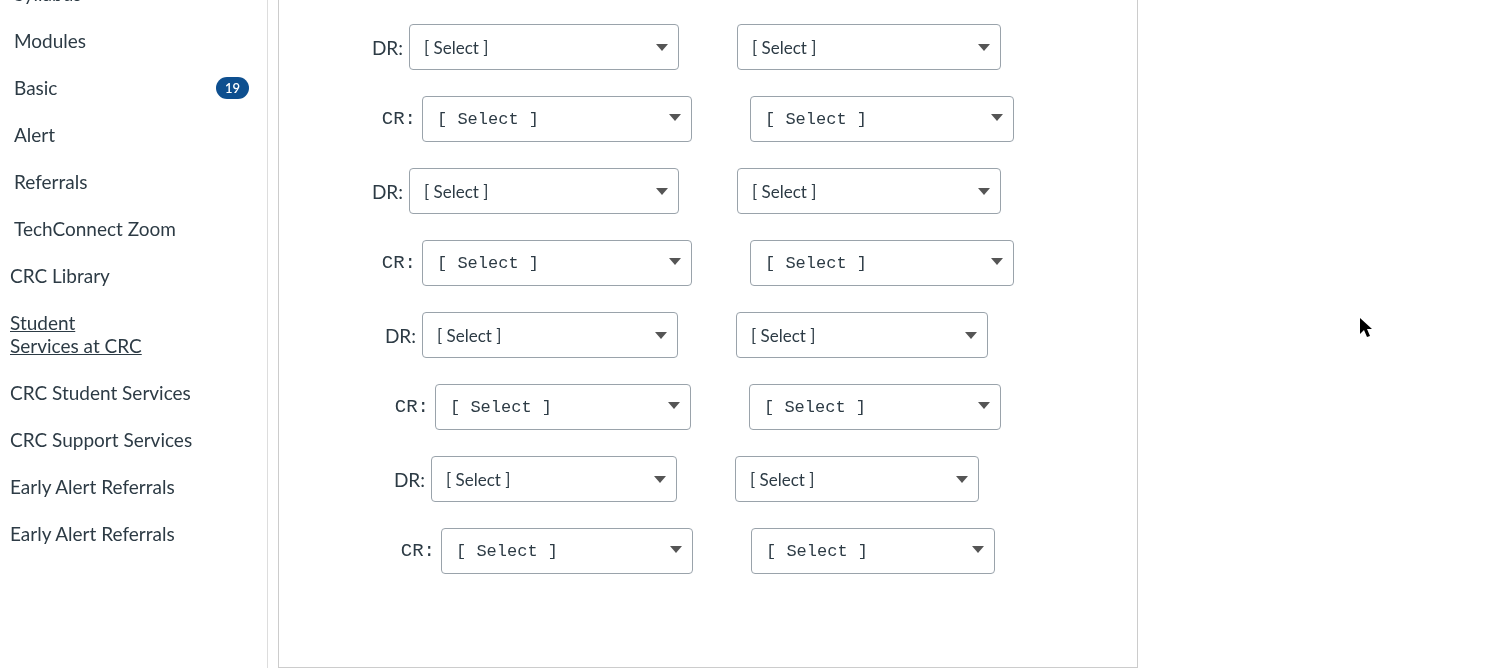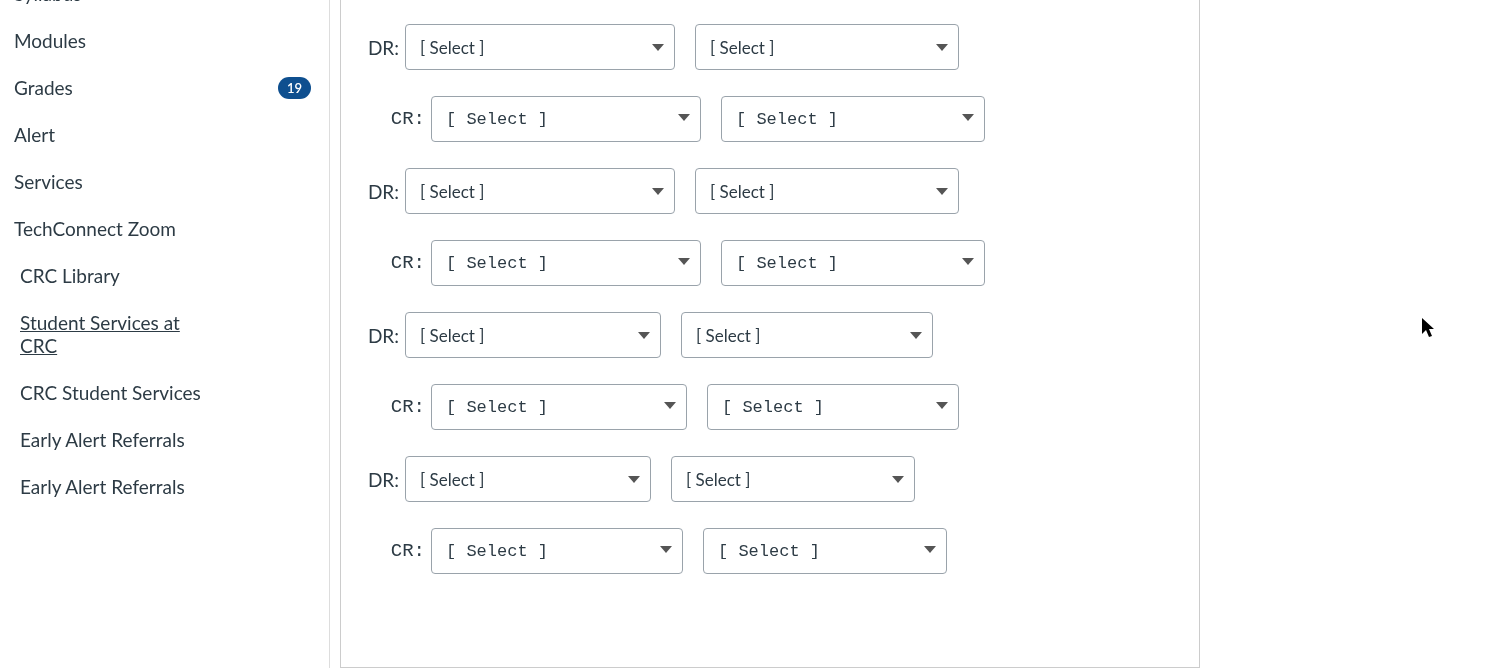--- a/index.html
+++ b/index.html
@@ -5,21 +5,21 @@
   * { box-sizing: border-box; margin: 0; padding: 0; }
   body {
     font-family: "Lato", "Helvetica Neue", Arial, sans-serif;
     background: #f5f5f5;
     width: 1501px;
     height: 668px;
     overflow: hidden;
     display: flex;
   }
   .sidebar {
-    width: 330px;
+    width: 268px;
     background: #fff;
     padding-top: 0;
     border-right: 1px solid #ddd;
     flex-shrink: 0;
   }
   .sidebar-item {
     display: flex;
     align-items: center;
     justify-content: space-between;
     padding: 12px 18px 12px 14px;
@@ -35,21 +35,21 @@
   .badge {
     background: #0e4f8f;
     color: #fff;
     border-radius: 14px;
     font-size: 13px;
     font-weight: 600;
     padding: 3px 9px;
     min-width: 28px;
     text-align: center;
   }
-  .sidebar .indent { padding-left: 20px; }
+  .sidebar .indent { padding-left: 10px; }
   .main {
     flex: 1;
     background: #fff;
     position: relative;
     padding: 0;
   }
   .content-panel {
     margin-left: 10px;
     margin-top: 0;
     width: 860px;
@@ -72,20 +72,21 @@
   .dl-icon {
     display: inline-block;
     vertical-align: middle;
     margin: 0 3px 0 2px;
   }
   .entry-block { margin-bottom: 20px; }
   .row {
     display: flex;
     align-items: center;
     margin-bottom: 26px;
+    justify-content: center;
   }
   .row.cr { margin-left: 26px; font-family: Liberation Mono, monospace; }
   .row-label {
     width: 46px;
     font-size: 19px;
     color: #2d3b45;
     text-align: right;
     margin-right: 6px;
   }
   .select {
@@ -93,21 +94,21 @@
     border: 1px solid #9aa3ab;
     border-radius: 4px;
     background: #fff;
     height: 46px;
     display: flex;
     align-items: center;
     padding: 0 34px 0 14px;
     font-size: 17px;
     color: #2d3b45;
     cursor: pointer;
-    margin-right: 20px;
+    margin-right: 58px;
   }
   .select .chev {
     position: absolute;
     right: 10px;
     top: 50%;
     transform: translateY(-50%);
   }
   .select.account { width: 270px; }
   .select.amount { width: 264px; }
   .cursor-arrow {
@@ -121,40 +122,43 @@
 <body>
 
 <div class="sidebar">
   <div class="sidebar-item cutoff">
     <span>Syllabus</span>
   </div>
   <div class="sidebar-item">
     <span>Modules</span>
   </div>
   <div class="sidebar-item">
-    <span>Grades</span>
+    <span>Basic</span>
     <span class="badge">19</span>
   </div>
   <div class="sidebar-item">
     <span>Alert</span>
   </div>
   <div class="sidebar-item">
-    <span>Services</span>
+    <span>Referrals</span>
   </div>
   <div class="sidebar-item">
     <span>TechConnect Zoom</span>
   </div>
   <div class="sidebar-item indent">
     <span>CRC Library</span>
   </div>
   <div class="sidebar-item indent" style="padding-right:120px;text-decoration:underline;">
     <span>Student Services at CRC</span>
   </div>
   <div class="sidebar-item indent">
     <span>CRC Student Services</span>
+  </div>
+  <div class="sidebar-item indent">
+    <span>CRC Support Services</span>
   </div>
   <div class="sidebar-item indent">
     <span>Early Alert Referrals</span>
   </div>
   <div class="sidebar-item indent">
     <span>Early Alert Referrals</span>
   </div>
 </div>
 
 <div class="main">

